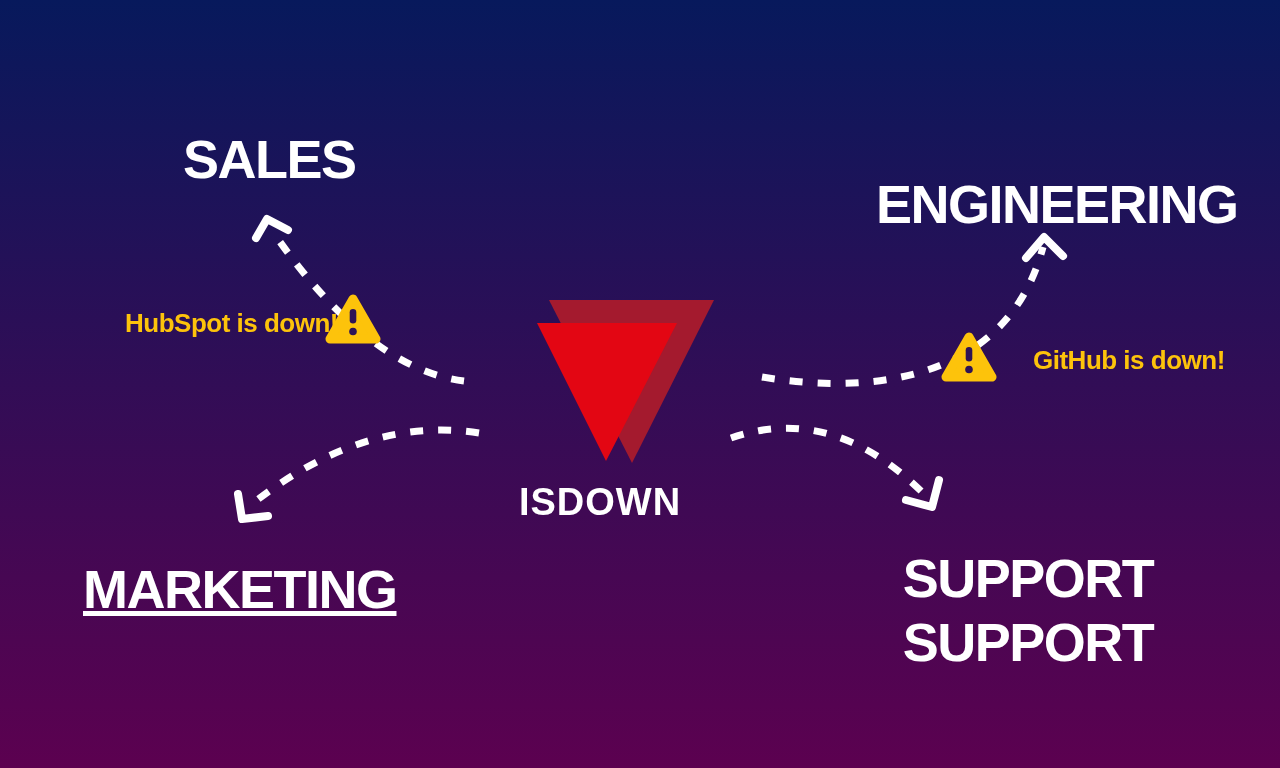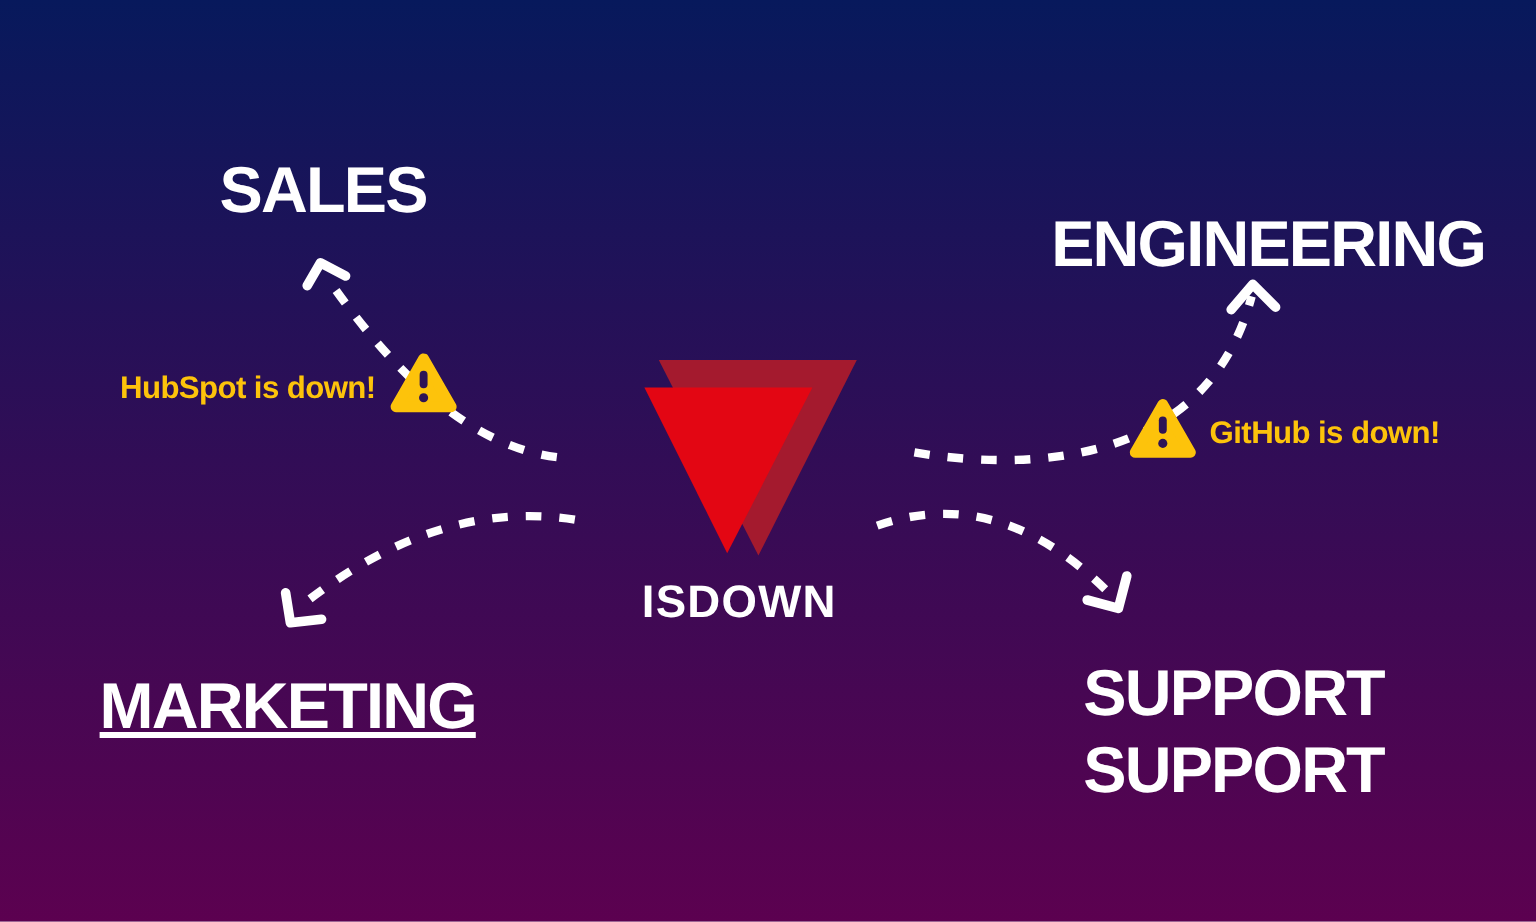--- a/index.html
+++ b/index.html
@@ -27,20 +27,21 @@
     line-height:1.18;
     white-space:nowrap;
   }
   .dept.wrap{white-space:normal;text-align:center;line-height:64px;}
   .alert-text{
     color:var(--alert-yellow);
     font-weight:800;
     font-size:26px;
     letter-spacing:-0.5px;
     white-space:nowrap;
+    margin-left:25px;
   }
   .logo-word{
     color:var(--text-white);
     font-weight:800;
     font-size:38px;
     letter-spacing:1px;
     text-align:center;
   }
   svg.arrows{left:0;top:0;width:1280px;height:768px;}
   svg.arrows path{
@@ -73,21 +74,21 @@
     <polyline points="1026,258 1044,237 1063,256"></polyline>
     <polyline points="238,494 242,519 268,516"></polyline>
     <polyline points="906,500 932,507 939,480"></polyline>
   </g>
 </svg>
 
 <svg class="abs" style="left:530px;top:292px;" width="190" height="180" viewBox="0 0 190 180" aria-hidden="true">
   <polygon points="19,8 184,8 102,171" style="fill:var(--logo-dark-red)"></polygon>
   <polygon points="7,31 147,31 76,169" style="fill:var(--logo-red)"></polygon>
 </svg>
-<div class="abs logo-word" style="left:466px;top:481px;width:300px;">ISDOWN</div>
+<div class="abs logo-word" style="left:450px;top:481px;width:300px;">ISDOWN</div>
 
 <div class="abs dept" style="left:183px;top:128px;">SALES</div>
 <div class="abs dept" style="left:876px;top:173px;">ENGINEERING</div>
 <div class="abs dept" style="left:83px;top:558px;text-decoration:underline;">MARKETING</div>
 <div class="abs dept wrap" style="left:848px;top:546px;width:360px;">SUPPORT SUPPORT</div>
 
 <div class="abs alert-text" style="left:100px;top:308px;">HubSpot is down!</div>
 <svg class="abs" style="left:325px;top:293px;" width="56" height="52" viewBox="0 0 56 52" aria-hidden="true">
   <polygon class="warn-tri" points="28,6 51,46 5,46" style="fill:var(--alert-yellow);stroke:var(--alert-yellow);stroke-width:9;"></polygon>
   <rect x="24.7" y="16" width="6.6" height="14.5" rx="3.3" style="fill:var(--exclamation-dark)"></rect>

